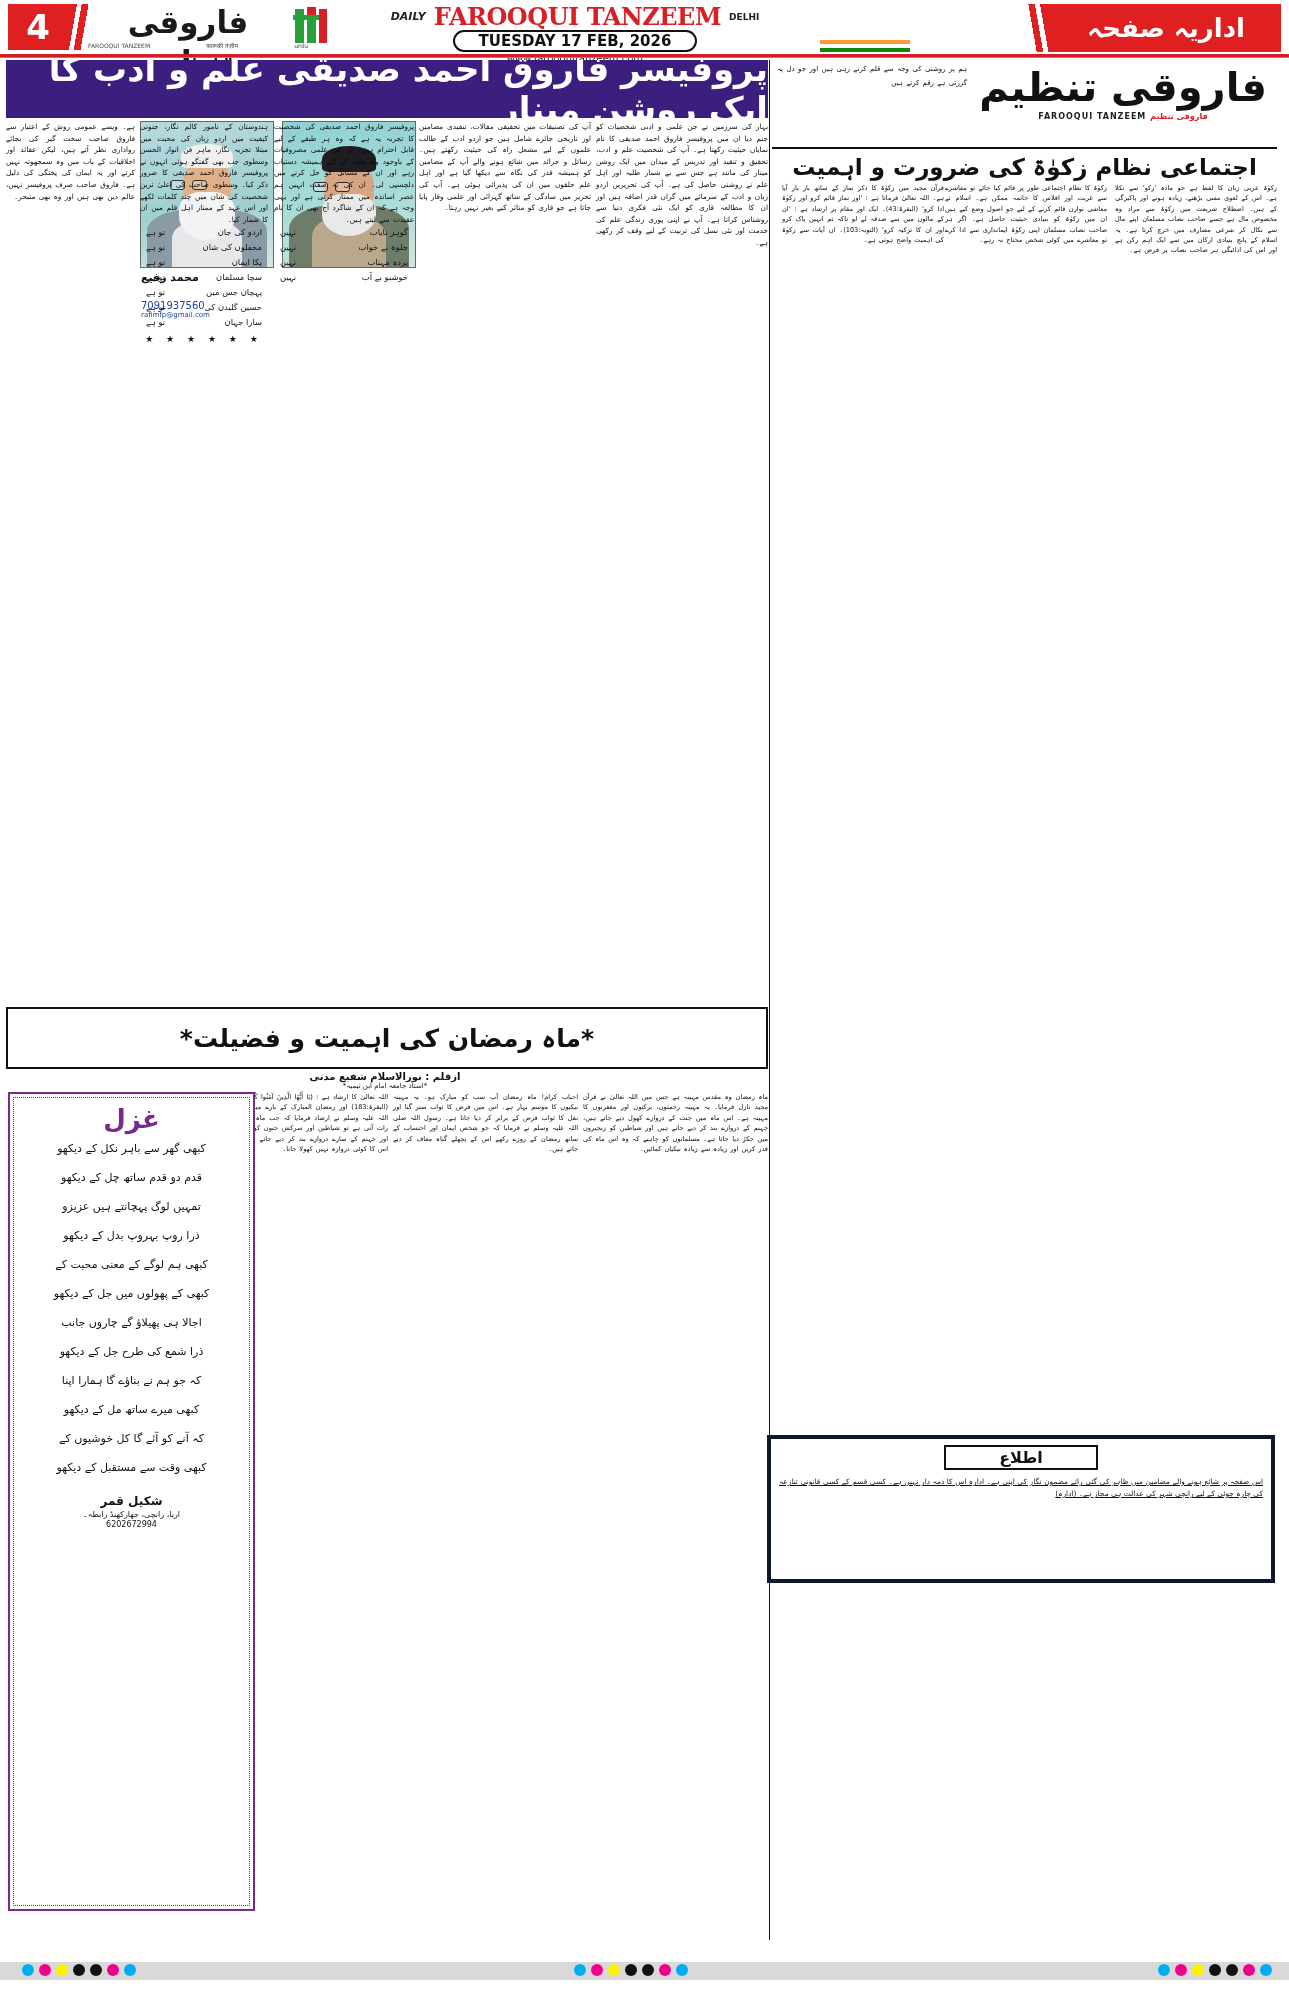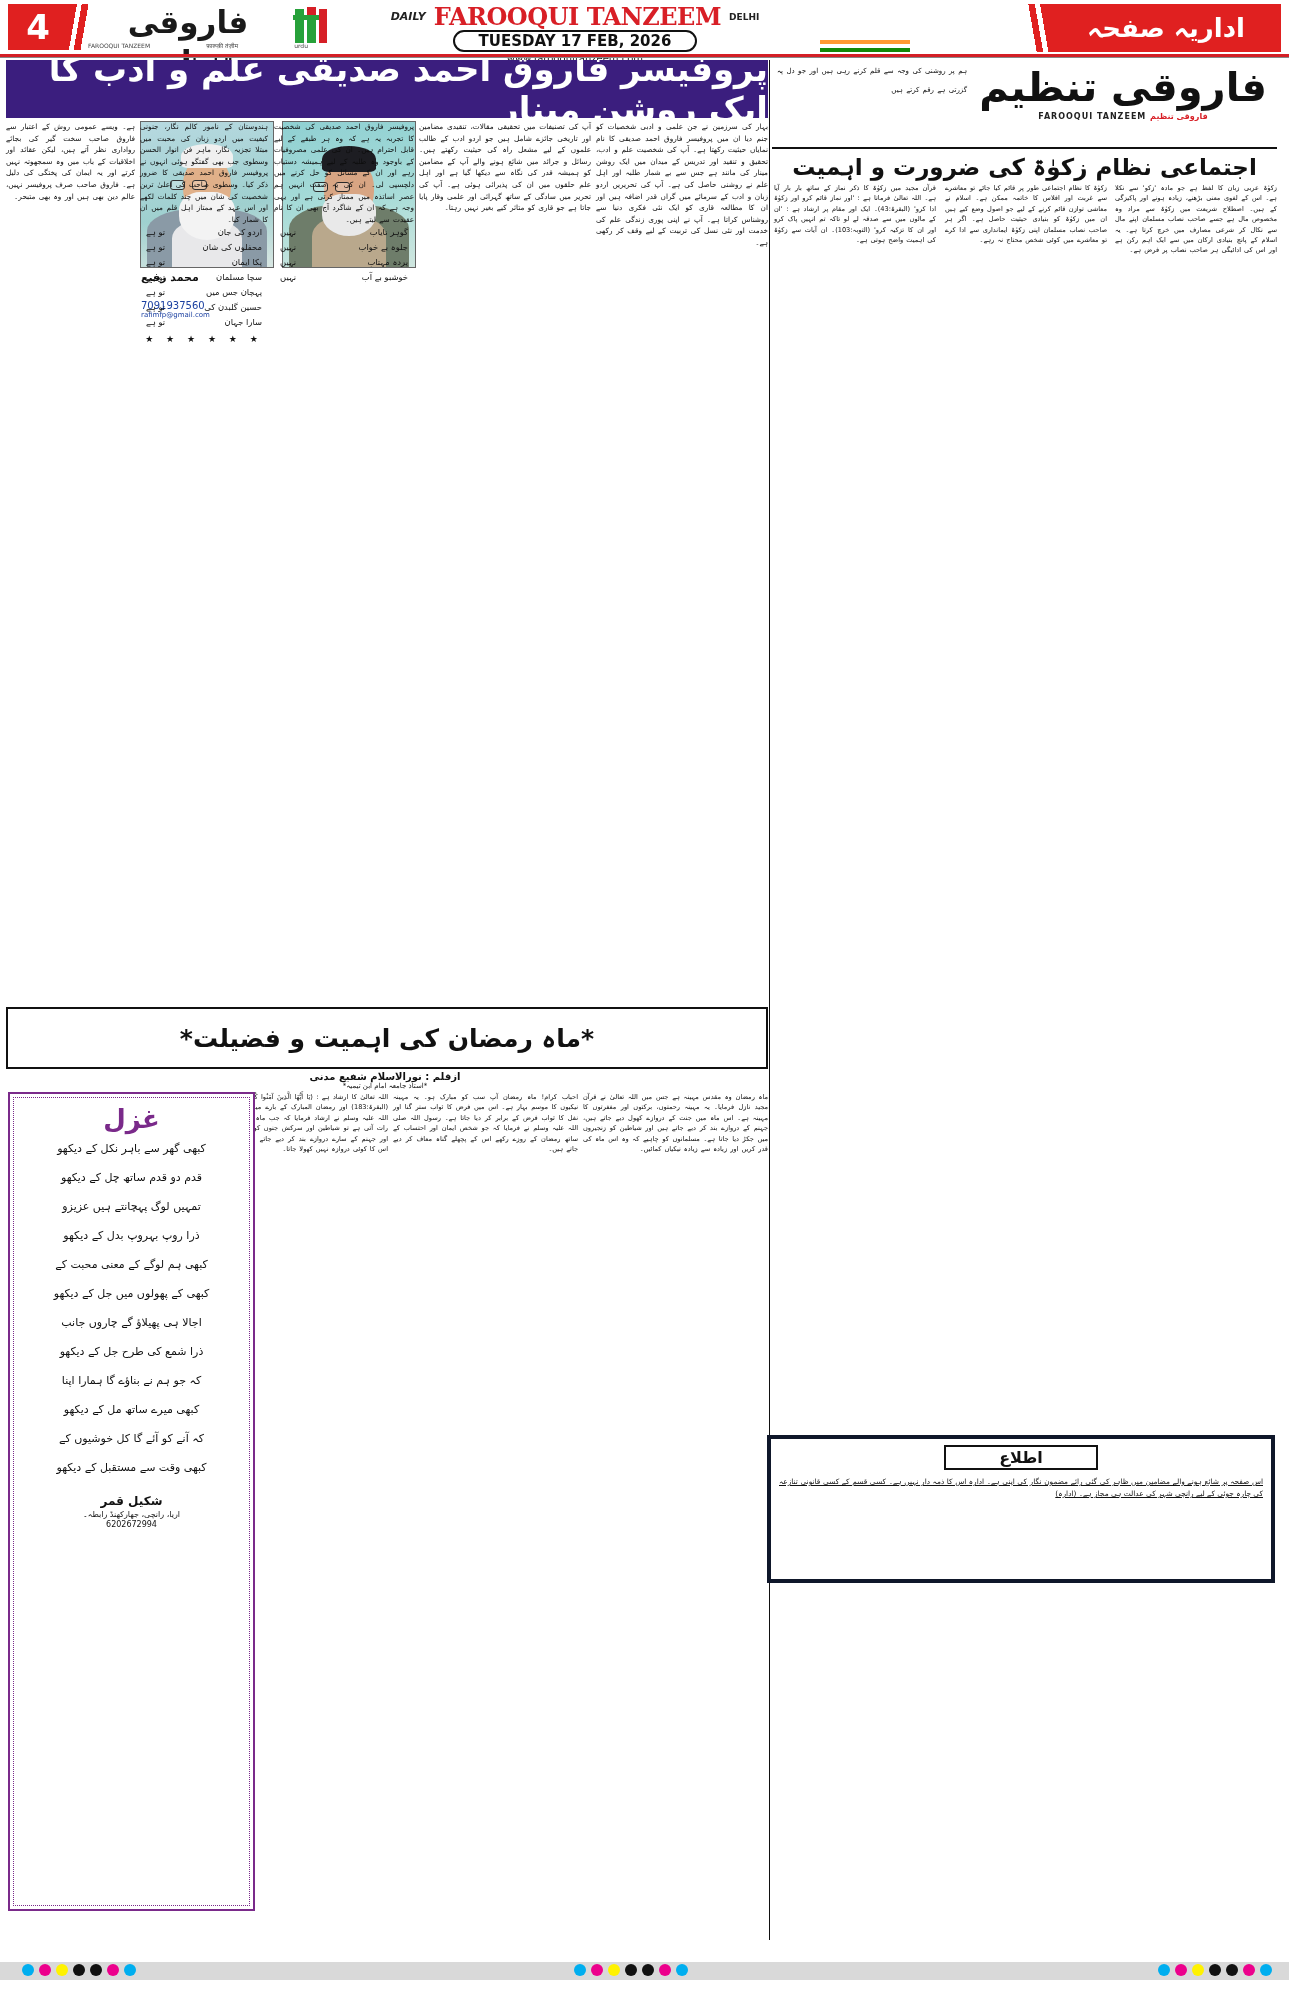--- a/index.html
+++ b/index.html
@@ -125,29 +125,29 @@
   .ghazal .sig3{direction:rtl;text-align:center;font-size:8px;margin-top:1px;}
 
   
   .rz-logo{position:relative;width:505px;height:86px;}
   .rz-logo .ur{position:absolute;right:4px;top:4px;width:300px;text-align:center;direction:rtl;
      font-size:40px;font-weight:bold;color:#111;line-height:46px;font-family:"DejaVu Sans",sans-serif;}
   .rz-logo .en{position:absolute;right:4px;top:52px;width:300px;text-align:center;font-size:8px;
      font-weight:bold;color:#222;letter-spacing:1px;}
   .rz-logo .enr{color:#d81f26;}
   .rz-logo .side{position:absolute;right:310px;top:2px;width:190px;direction:rtl;text-align:justify;
-     font-size:7px;line-height:19px;}
+     font-size:7px;line-height:14px;}
   .rz-rule{width:505px;height:2px;background:#111;margin-top:1px;}
 
   .rz-head{width:505px;text-align:center;direction:rtl;font-size:23px;font-weight:bold;
      padding:5px 0 3px;font-family:"DejaVu Sans",sans-serif;}
   .rz-body{position:relative;width:505px;height:1400px;}
   .e1{right:0px;width:162px;}
   .e2{right:170px;width:162px;}
-  .e3{right:341px;width:162px;margin-left:28px;}
+  .e3{right:333px;width:162px;margin-left:28px;}
 
   .noticebox{position:absolute;right:2px;bottom:0px;width:500px;height:140px;border:4px solid #0f172a;}
   .noticebox .hd{margin:6px auto 0;width:150px;border:2px solid #111;text-align:center;
      direction:rtl;font-size:16px;font-weight:bold;padding:1px 0;}
   .noticebox .bd{direction:rtl;text-align:justify;font-size:7.4px;line-height:12px;padding:6px 8px;text-decoration:underline;}
 
   
   .footer{position:absolute;left:0;top:1952px;width:1289px;height:56px;background:#fff;}
   .footer .fline{position:absolute;left:0;top:10px;width:1289px;height:18px;background:#d9d9d9;}
   .dots{position:absolute;top:12px;display:flex;gap:5px;}

